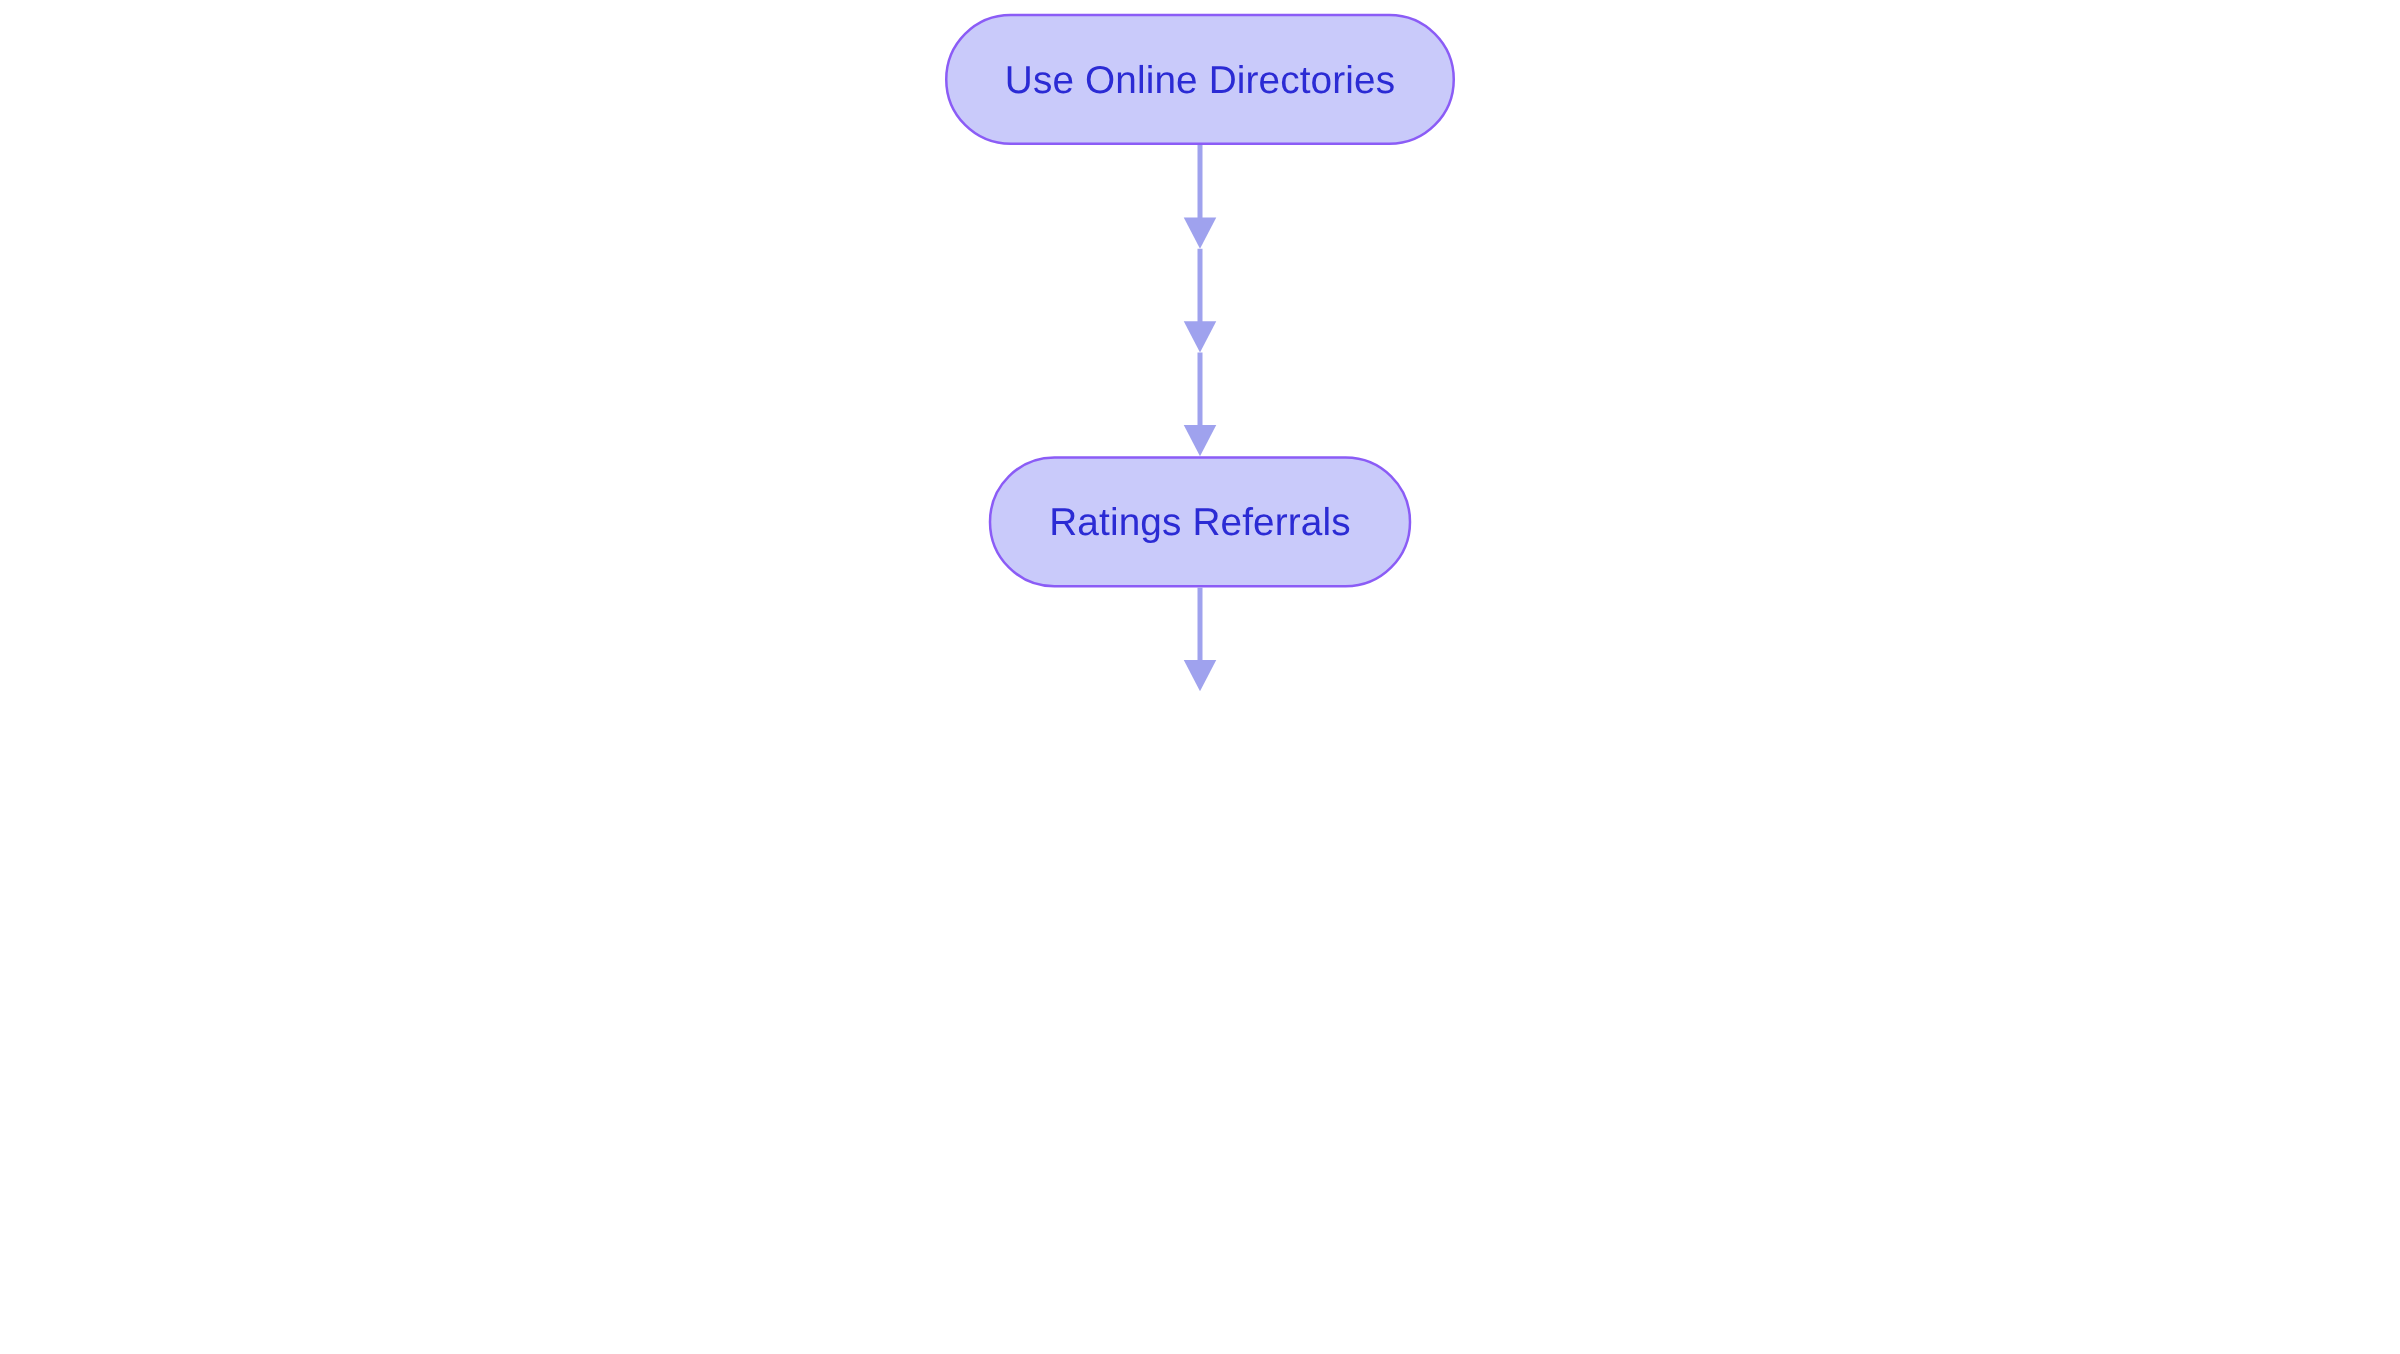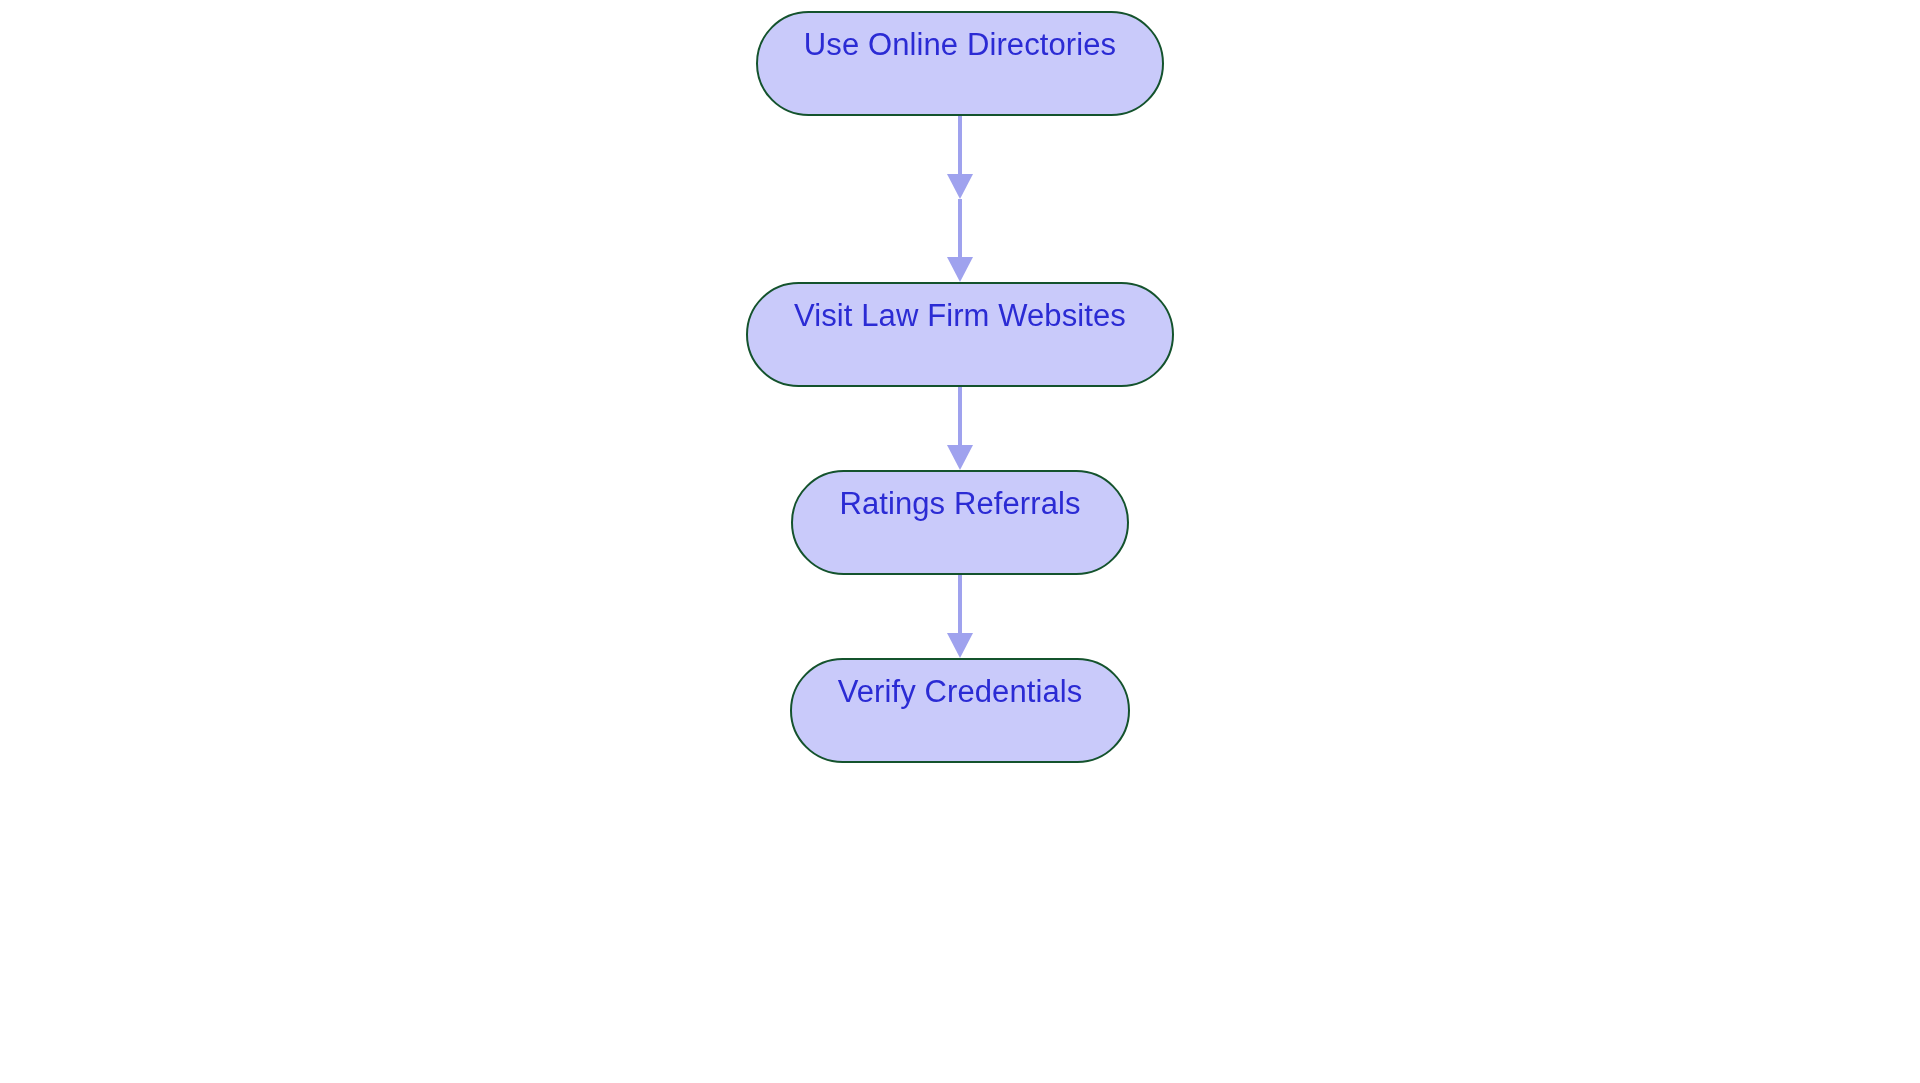--- a/index.html
+++ b/index.html
@@ -33,24 +33,24 @@
     align-items: center;
     justify-content: flex-start;
     padding-top: 11px;
     box-sizing: border-box;
   }
 
   .node {
     box-sizing: border-box;
     height: 105px;
     background: #c9cafa;
-    border: 2px solid #14532d;
+    border: 2px solid #8b5cf6;
     border-radius: 9999px;
     display: flex;
-    align-items: flex-start;
+    align-items: center;
     justify-content: center;
     padding: 16px 46px;
     flex: 0 0 auto;
   }
 
   .node-label {
     color: #2b2bd4;
     font-family: "Liberation Sans", sans-serif;
     font-size: 31px;
     font-weight: 400;
@@ -102,36 +102,30 @@
       <div class="connector-line"></div>
       <div class="connector-head"></div>
     </div>
 
 
     <div class="connector">
       <div class="connector-line"></div>
       <div class="connector-head"></div>
     </div>
 
-    <div class="node">
-      <span class="node-label">Visit Law Firm Websites</span>
-    </div>
 
     <div class="connector">
       <div class="connector-line"></div>
       <div class="connector-head"></div>
     </div>
 
     <div class="node">
       <span class="node-label">Ratings Referrals</span>
     </div>
 
     <div class="connector">
       <div class="connector-line"></div>
       <div class="connector-head"></div>
     </div>
 
-    <div class="node">
-      <span class="node-label">Verify Credentials</span>
-    </div>
 
   </div>
 </div>
 
 </body></html>

